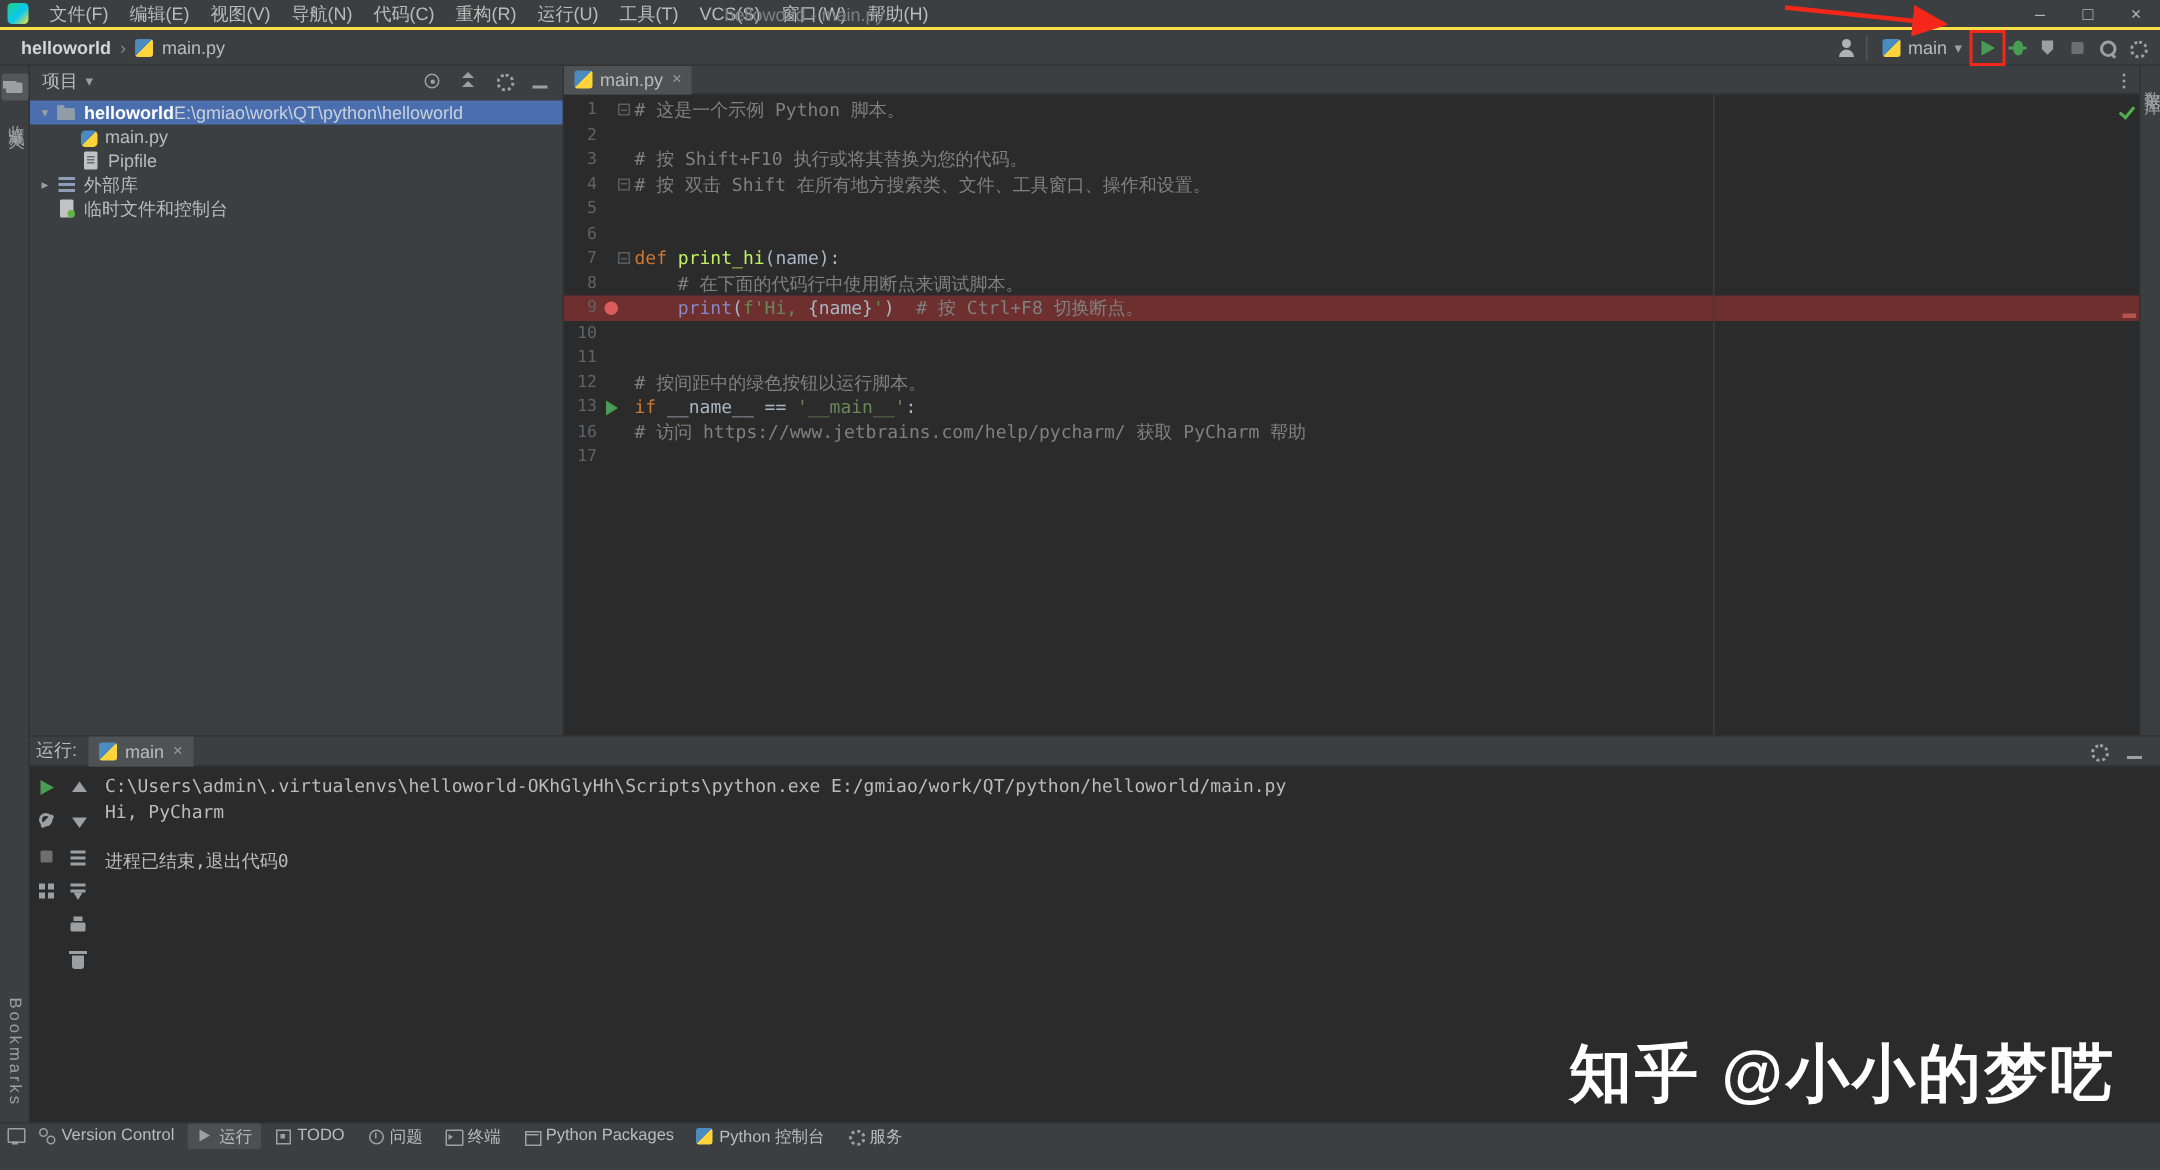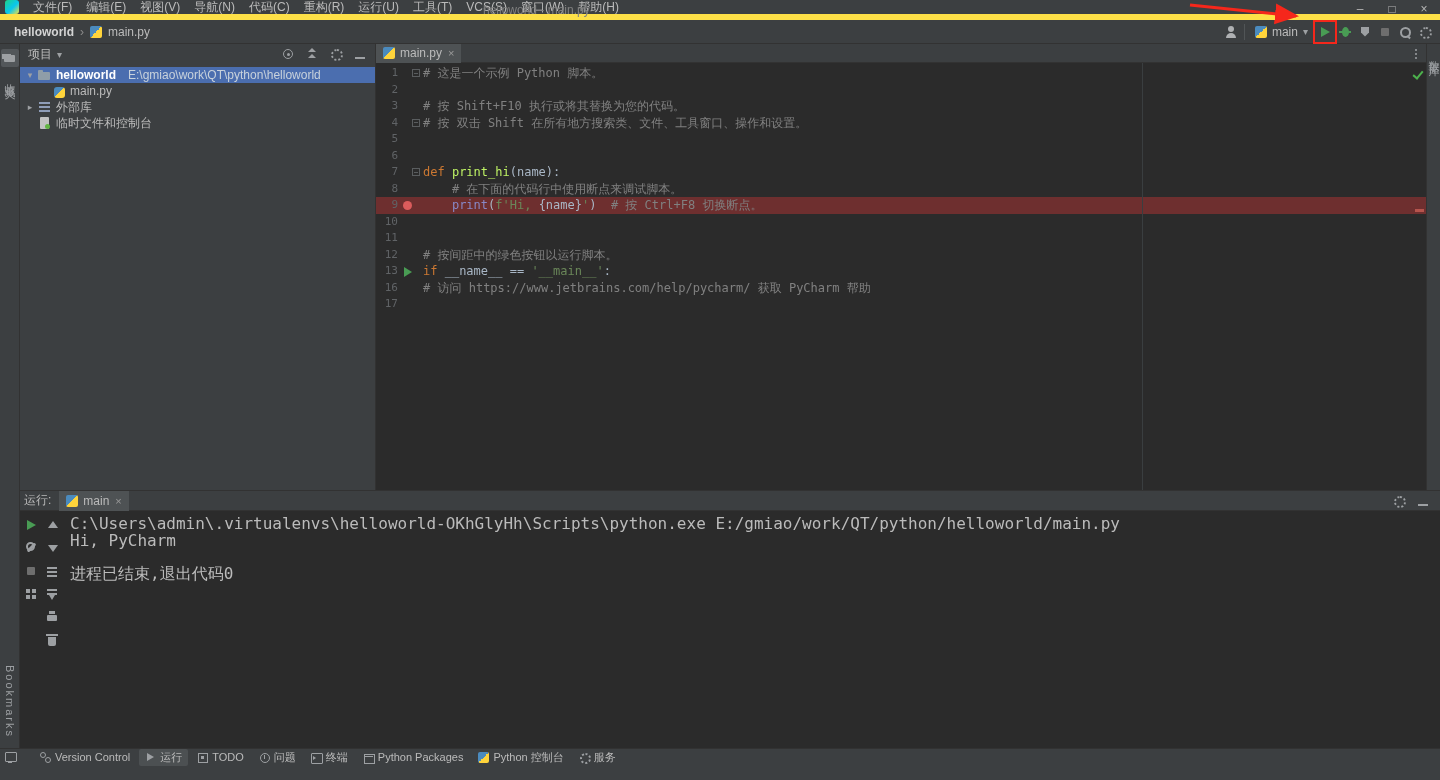--- a/index.html
+++ b/index.html
@@ -1,20 +1,20 @@
 <!DOCTYPE html>
 <html><head>
 <meta charset="utf-8">
 <style>
   *{box-sizing:border-box;margin:0;padding:0}
   body{width:1440px;height:780px;background:#3c3f41;font-family:"Liberation Sans",sans-serif;font-size:12px;color:#bbbbbb;overflow:hidden}
   #app{position:relative;width:1440px;height:780px;background:#3c3f41}
 
   
-  .titlebar{height:20px;display:flex;align-items:flex-start;background:#3c3f41;border-bottom:6px solid #fde047;position:relative;z-index:5}
+  .titlebar{height:20px;display:flex;align-items:center;background:#3c3f41;border-bottom:2px solid #fde047;position:relative;z-index:5}
   .logo{width:14px;height:14px;margin:0 7px 0 5px;border-radius:3px;background:linear-gradient(135deg,#1fd385,#08c7f0 55%,#f7e13e);flex:none}
   .menu-bar{display:flex;height:100%;align-items:center}
   .menu-item{padding:0 7px;color:#bbbbbb;line-height:20px;cursor:default}
   .win-title{position:absolute;left:483px;top:0;line-height:20px;color:#808080}
   .win-controls{position:absolute;right:0;top:0;height:20px;display:flex}
   .wc{width:32px;text-align:center;line-height:19px;color:#b4b4b4;font-size:12px}
 
   
   .navbar{height:24px;display:flex;align-items:center;justify-content:space-between;background:#3c3f41;border-bottom:1px solid #323232;padding:0 8px 0 14px;position:relative;z-index:5}
   .crumbs{display:flex;align-items:center;gap:6px}
@@ -79,21 +79,21 @@
   .pp-header{height:20px;display:flex;align-items:center;padding:0 8px;gap:5px}
   .pp-caret{color:#9da0a3;font-size:10px}
   .pp-icons{margin-left:auto;display:flex;gap:10px;align-items:center}
   .tree{padding-top:3px}
   .trow{height:16px;display:flex;align-items:center;white-space:nowrap}
   .trow.sel{background:#4b6eaf;color:#ffffff}
   .trow.sel .tlabel{font-weight:bold;color:#ffffff}
   .trow.sel .tpath{color:#c8d2dc}
   .tarrow{width:12px;text-align:center;color:#9da0a3;font-size:9px;flex:none}
   .tlabel{margin-left:5px}
-  .tpath{margin-left:12px;color:#8c8c8c}
+  .tpath{margin-left:0;color:#8c8c8c}
   .ti{width:13px;height:12px;position:relative;flex:none;margin-left:2px}
   .ti-folder::before{content:"";position:absolute;left:0;top:3px;width:12px;height:8px;background:#8f9da8;border-radius:1px}
   .ti-folder::after{content:"";position:absolute;left:0;top:1px;width:5px;height:3px;background:#8f9da8;border-radius:1px 1px 0 0}
   .ti-python{top:1px;width:11px;height:11px;border-radius:3px;background:linear-gradient(135deg,#4b8bbe 50%,#ffd43b 50%)}
   .ti-pipfile::before{content:"";position:absolute;left:2px;top:0;width:9px;height:12px;background:#c2c2c2;border-radius:1px}
   .ti-pipfile::after{content:"";position:absolute;left:4px;top:3px;width:5px;height:1px;background:#6b6b6b;box-shadow:0 2px 0 #6b6b6b,0 4px 0 #6b6b6b}
   .ti-libraries::before{content:"";position:absolute;left:1px;top:1px;width:11px;height:2px;background:#8f9db8;box-shadow:0 4px 0 #8f9db8,0 8px 0 #8f9db8}
   .ti-scratches::before{content:"";position:absolute;left:2px;top:0;width:9px;height:12px;background:#c2c2c2;border-radius:1px}
   .ti-scratches::after{content:"";position:absolute;left:7px;top:7px;width:5px;height:5px;background:#62b543;border-radius:50%}
 
@@ -130,25 +130,25 @@
   .strip-red{position:absolute;top:146px;right:2px;width:9px;height:3px;background:#b5544d}
 
   
   .run-panel{height:258px;display:flex;flex-direction:column;background:#2b2b2b;border-top:1px solid #323232;min-width:0}
   .rp-header{height:20px;background:#3c3f41;border-bottom:1px solid #323232;display:flex;align-items:center;padding-left:4px;gap:8px;flex:none}
   .rp-label{color:#bbbbbb}
   .rp-tab{height:20px;display:flex;align-items:center;gap:5px;padding:0 7px;background:#4e5254;color:#bbbbbb}
   .rp-hicons{margin-left:auto;display:flex;gap:10px;align-items:center;padding-right:10px}
   .rp-body{flex:1;display:flex;position:relative}
   .rp-col{width:21px;display:flex;flex-direction:column;align-items:center;padding-top:7px;gap:9px;flex:none}
-  .console{flex:1;padding:5px 0 0 8px;font-family:"DejaVu Sans Mono",monospace;font-size:16px;color:#bbbbbb;min-width:0}
+  .console{flex:1;padding:5px 0 0 8px;font-family:"DejaVu Sans Mono",monospace;font-size:12px;color:#bbbbbb;min-width:0}
   .cline{height:16.5px;line-height:16.5px;white-space:pre}
 
   
-  .bottombar{position:absolute;left:0;right:0;top:748px;height:17px;background:#3c3f41;border-top:1px solid #323232;display:flex;align-items:center;padding-left:3px;gap:17px;z-index:5}
+  .bottombar{position:absolute;left:0;right:0;top:748px;height:17px;background:#3c3f41;border-top:1px solid #323232;display:flex;align-items:center;padding-left:3px;gap:3px;z-index:5}
   .btab{display:flex;align-items:center;gap:4px;padding:1px 6px;color:#bbbbbb;font-size:11px;border-radius:2px}
   .btab.active{background:#4c5052}
   .bi{width:11px;height:11px;position:relative;flex:none}
   .bi-vcs::before{content:"";position:absolute;left:0;top:0;width:4px;height:4px;border:1px solid #9da0a3;border-radius:50%}
   .bi-vcs::after{content:"";position:absolute;right:0;bottom:0;width:4px;height:4px;border:1px solid #9da0a3;border-radius:50%}
   .bi-run::before{content:"";position:absolute;left:2px;top:1px;border-left:7px solid #9da0a3;border-top:4.5px solid transparent;border-bottom:4.5px solid transparent}
   .bi-todo::before{content:"";position:absolute;left:1px;top:1px;width:8px;height:8px;border:1px solid #9da0a3}
   .bi-todo::after{content:"";position:absolute;left:4px;top:4px;width:3px;height:3px;background:#9da0a3}
   .bi-problems::before{content:"";position:absolute;left:1px;top:1px;width:8px;height:8px;border:1px solid #9da0a3;border-radius:50%}
   .bi-problems::after{content:"";position:absolute;left:5px;top:3px;width:1.5px;height:4px;background:#9da0a3}
@@ -248,20 +248,25 @@
                 <span class="tarrow">▾</span>
                 <span class="ti ti-folder"></span>
                 <span class="tlabel">helloworld</span>
                 <span class="tpath">E:\gmiao\work\QT\python\helloworld</span>
               </div>
               <div class="trow" style="padding-left: 20px;">
                 <span class="tarrow"></span>
                 <span class="ti ti-python"></span>
                 <span class="tlabel">main.py</span>
               </div>
+              <div class="trow" style="padding-left: 20px;">
+                <span class="tarrow"></span>
+                <span class="ti ti-pipfile"></span>
+                <span class="tlabel">Pipfile</span>
+              </div>
               <div class="trow" style="padding-left: 4px;">
                 <span class="tarrow">▸</span>
                 <span class="ti ti-libraries"></span>
                 <span class="tlabel">外部库</span>
               </div>
               <div class="trow" style="padding-left: 4px;">
                 <span class="tarrow"></span>
                 <span class="ti ti-scratches"></span>
                 <span class="tlabel">临时文件和控制台</span>
               </div>
@@ -379,20 +384,21 @@
           <span class="btab-label">Python 控制台</span>
         </div>
         <div class="btab">
           <span class="bi bi-services"></span>
           <span class="btab-label">服务</span>
         </div>
       </div>
   </div>
 
 
+  <div class="watermark">知乎 @小小的梦呓</div>
 
   <svg class="annot" viewBox="0 0 1440 780">
     <defs>
       <marker id="ah" markerWidth="9" markerHeight="8" refX="7" refY="3.5" orient="auto">
         <path d="M0,0 L8,3.5 L0,7 Z" fill="#f5271b"></path>
       </marker>
     </defs>
     <line x1="1190" y1="5" x2="1296" y2="16" stroke="#f5271b" stroke-width="3" marker-end="url(#ah)"></line>
   </svg>
 

